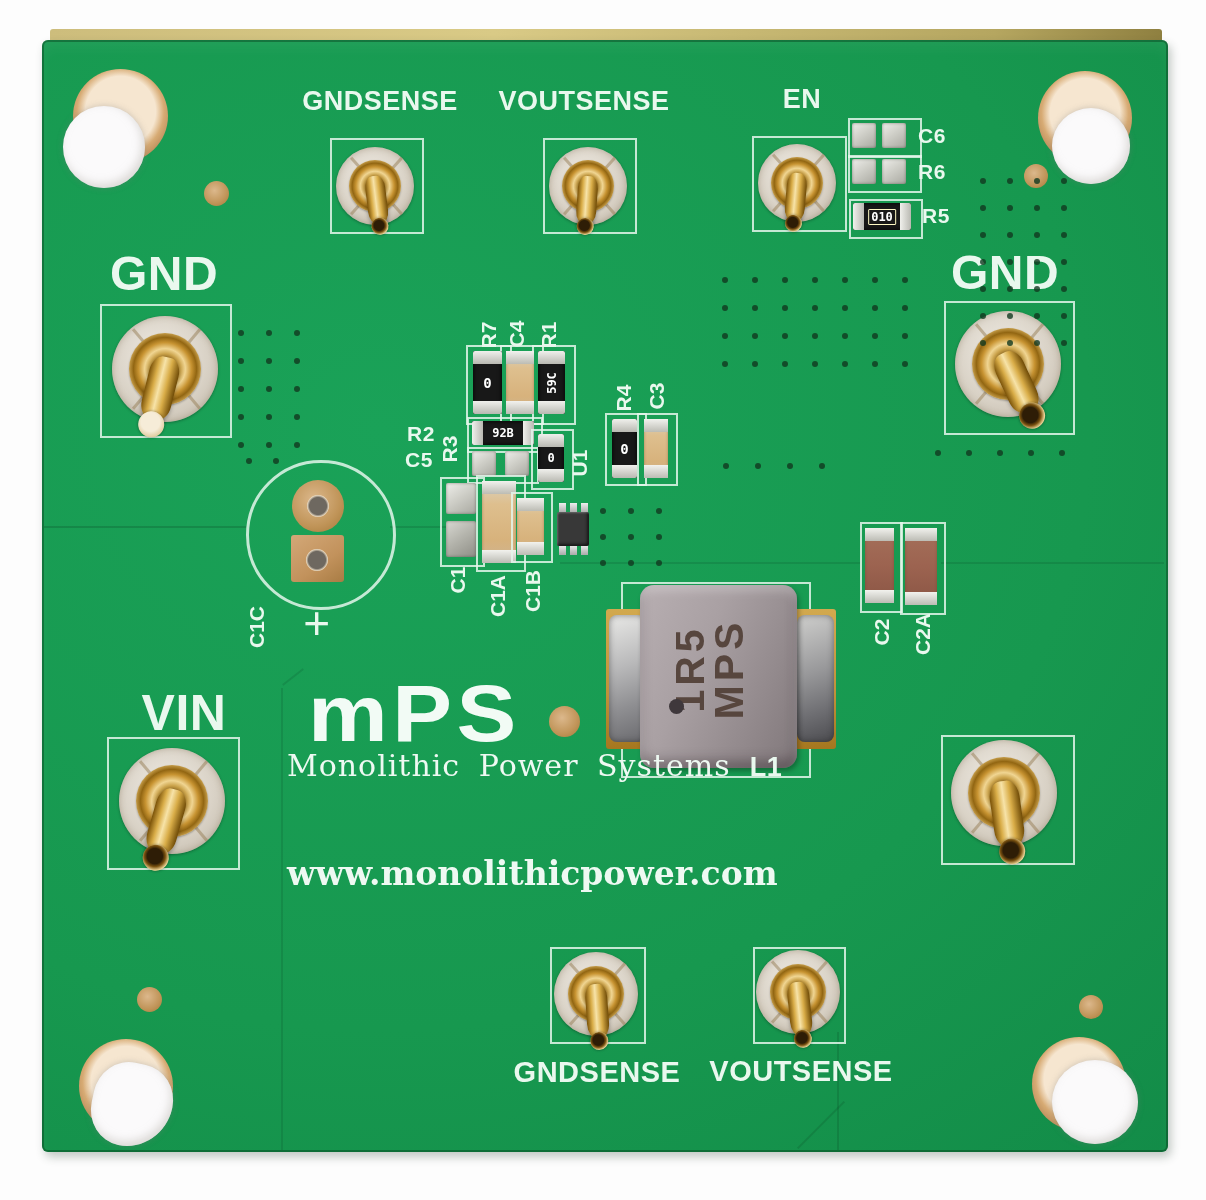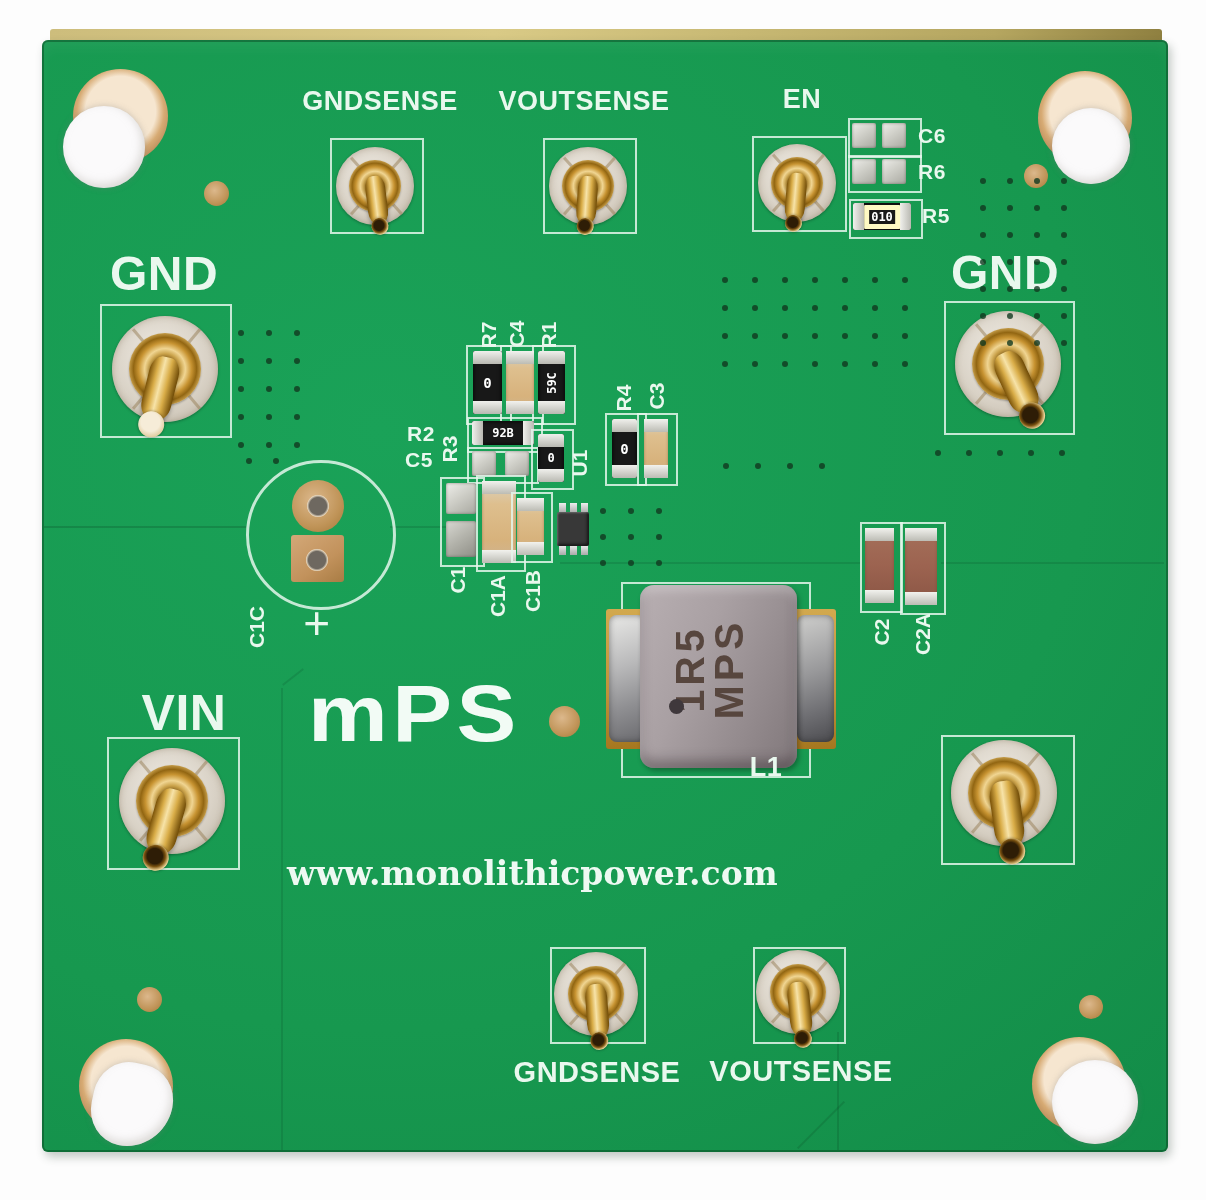--- a/index.html
+++ b/index.html
@@ -28,21 +28,21 @@
   .res-v,.res-h{position:absolute;background:#181818;border-radius:2px;box-shadow:inset 0 0 5px #000;}
   .res-v::before,.res-v::after{content:"";position:absolute;left:0;right:0;height:13px;
        background:linear-gradient(180deg,#f0f0ec,#b9b9b2);}
   .res-v::before{top:0;border-radius:2px 2px 0 0;}.res-v::after{bottom:0;border-radius:0 0 2px 2px;}
   .res-h::before,.res-h::after{content:"";position:absolute;top:0;bottom:0;width:11px;
        background:linear-gradient(90deg,#f0f0ec,#b9b9b2);}
   .res-h::before{left:0;border-radius:2px 0 0 2px;}.res-h::after{right:0;border-radius:0 2px 2px 0;}
   .mk{position:absolute;left:50%;top:50%;transform:translate(-50%,-50%);color:#fff;
       font-family:"DejaVu Sans Mono",monospace;font-weight:700;font-size:14px;z-index:2;}
   .mk.rot{transform:translate(-50%,-50%) rotate(-90deg);}
-  .mk.boxed{border:5px solid #fef9c3;padding:0 2px;border-radius:1px;}
+  .mk.boxed{border:1px solid #fef9c3;padding:0 2px;border-radius:1px;}
   .cap-v{position:absolute;border-radius:2px;
       background:linear-gradient(180deg,#d9d2c0 0%,#debf8e 28%,#d7b27c 72%,#cdb493 100%);
       box-shadow:inset 0 0 3px rgba(90,60,20,.4);}
   .cap-v::before,.cap-v::after{content:"";position:absolute;left:0;right:0;height:13px;
       background:linear-gradient(180deg,#f2f2ee,#bcbcb4);}
   .cap-v::before{top:0;}.cap-v::after{bottom:0;}
   .cap-v.brown{background:linear-gradient(180deg,#a5705a 0%,#9c6350 50%,#8a5544 100%);}
   
   .fid{position:absolute;border-radius:50%;
       background:radial-gradient(circle at 42% 38%,#dcb88c,#c09458 60%,#a27838 100%);}
@@ -234,20 +234,21 @@
   <div class="lsolder dk" style="left:797px;top:615px;width:37px;height:127px;"></div>
   <div id="l1body"></div>
   <div id="l1mark">
     <div>1R5</div>
     <div>MPS</div>
   </div>
   <div class="abs" style="left:669px;top:699px;width:15px;height:15px;border-radius:50%;background:#3f383c;"></div>
   <div class="lbl silk" style="left:766px;top:752px;font-size:27px;">L1</div>
 
   <div id="logo">mPS</div>
+  <div class="serifline" style="top:748px;font-size:30px;letter-spacing:1px;word-spacing:8px;">Monolithic Power Systems</div>
   <div class="serifline" style="top:854px;font-size:33px;font-weight:700;">www.monolithicpower.com</div>
 
   <div class="turret" style="left:336px;top:147px;width:78px;height:78px;">
     <div class="plate"></div>
     <div class="notch" style="height:38px;transform:rotate(42deg);"></div>
       <div class="notch" style="height:38px;transform:rotate(138deg);"></div>
     <div class="notch" style="height:38px;transform:rotate(222deg);"></div>
       <div class="notch" style="height:38px;transform:rotate(318deg);"></div>
     <div class="ring" style="width:52px;height:52px;"></div>
     <div class="pin" style="transform:rotate(-7deg);">

